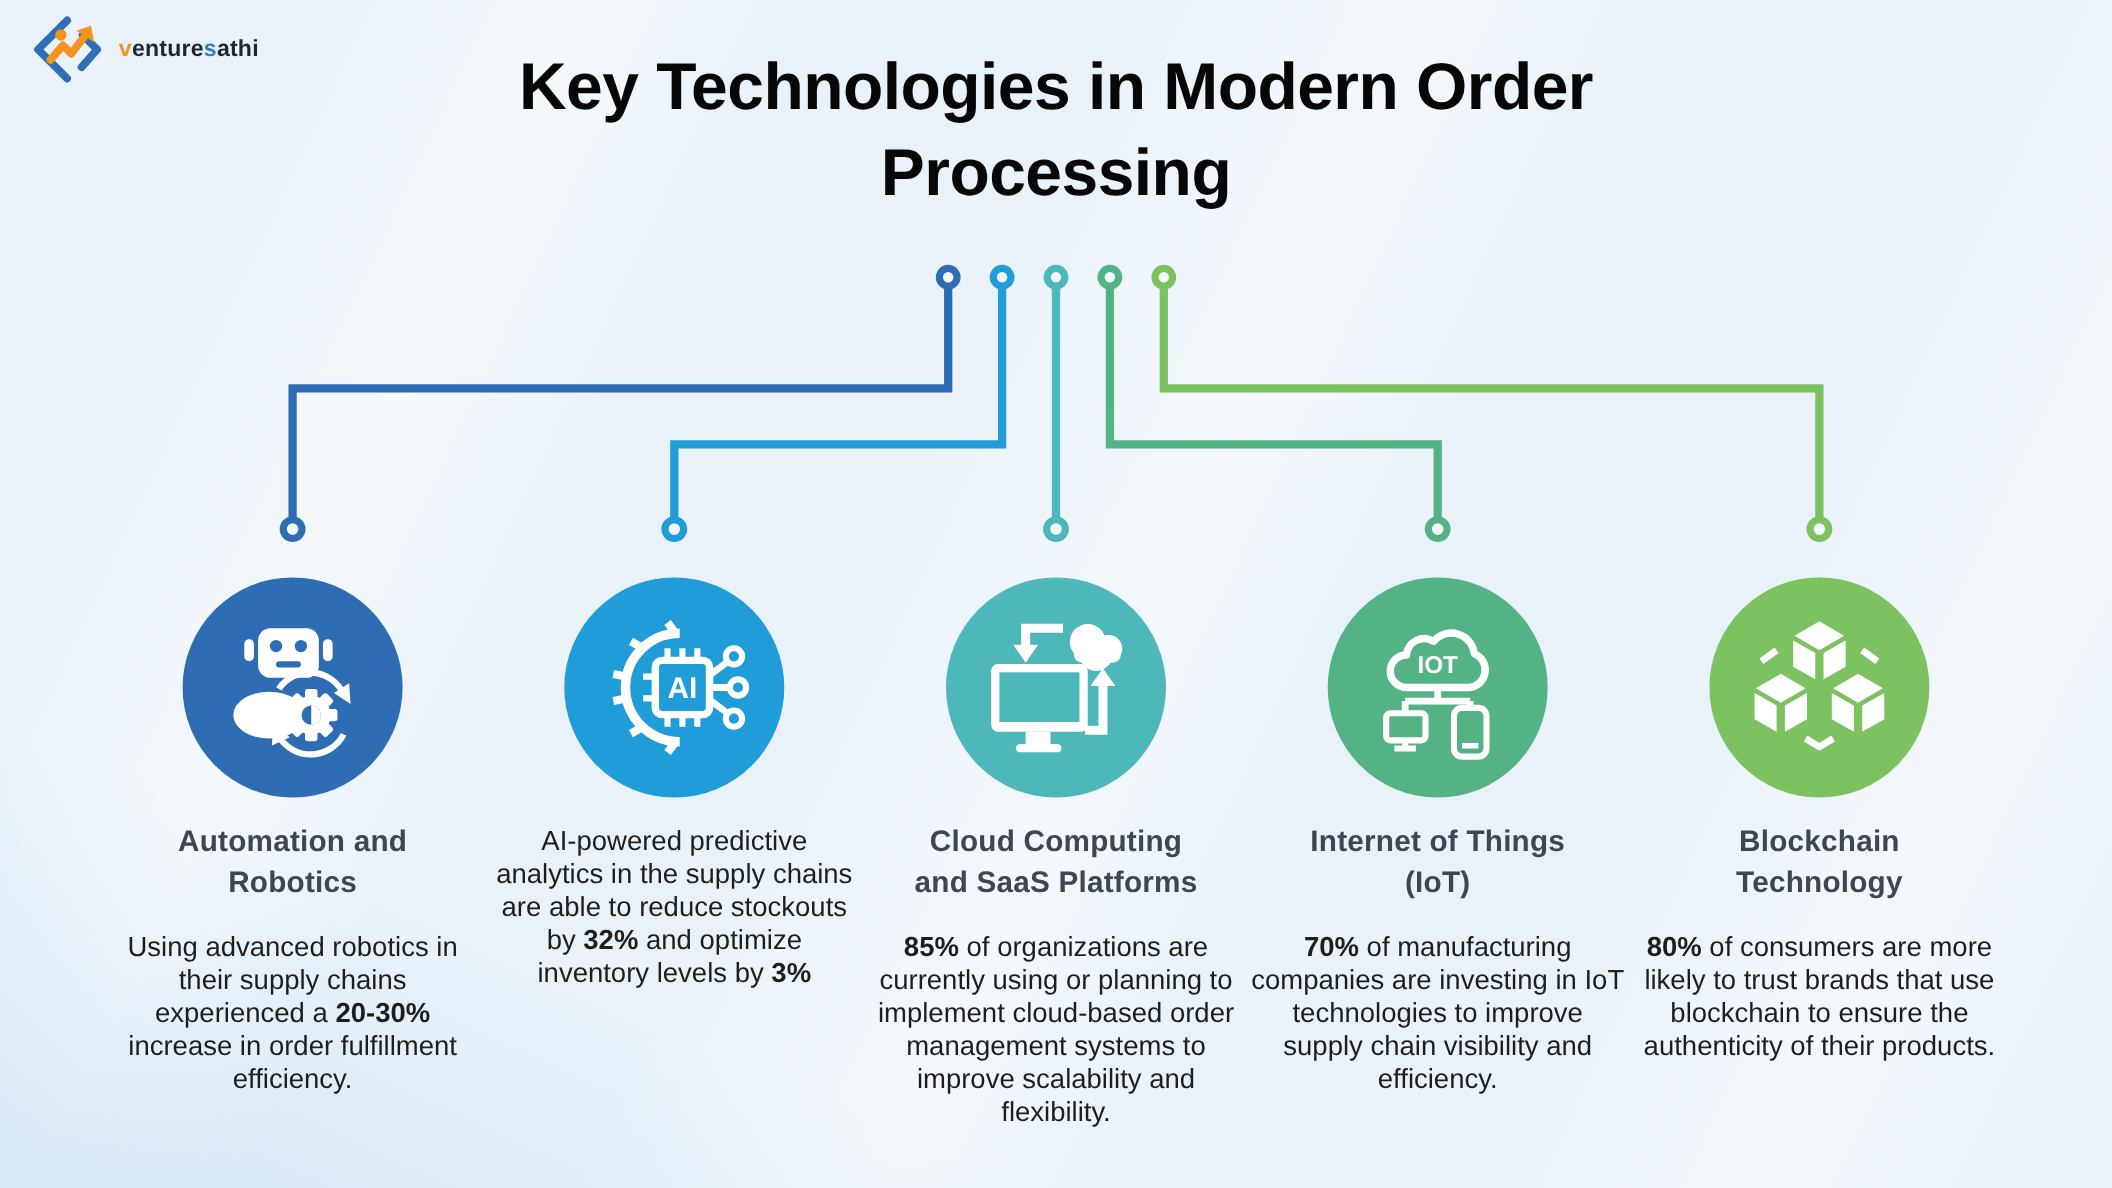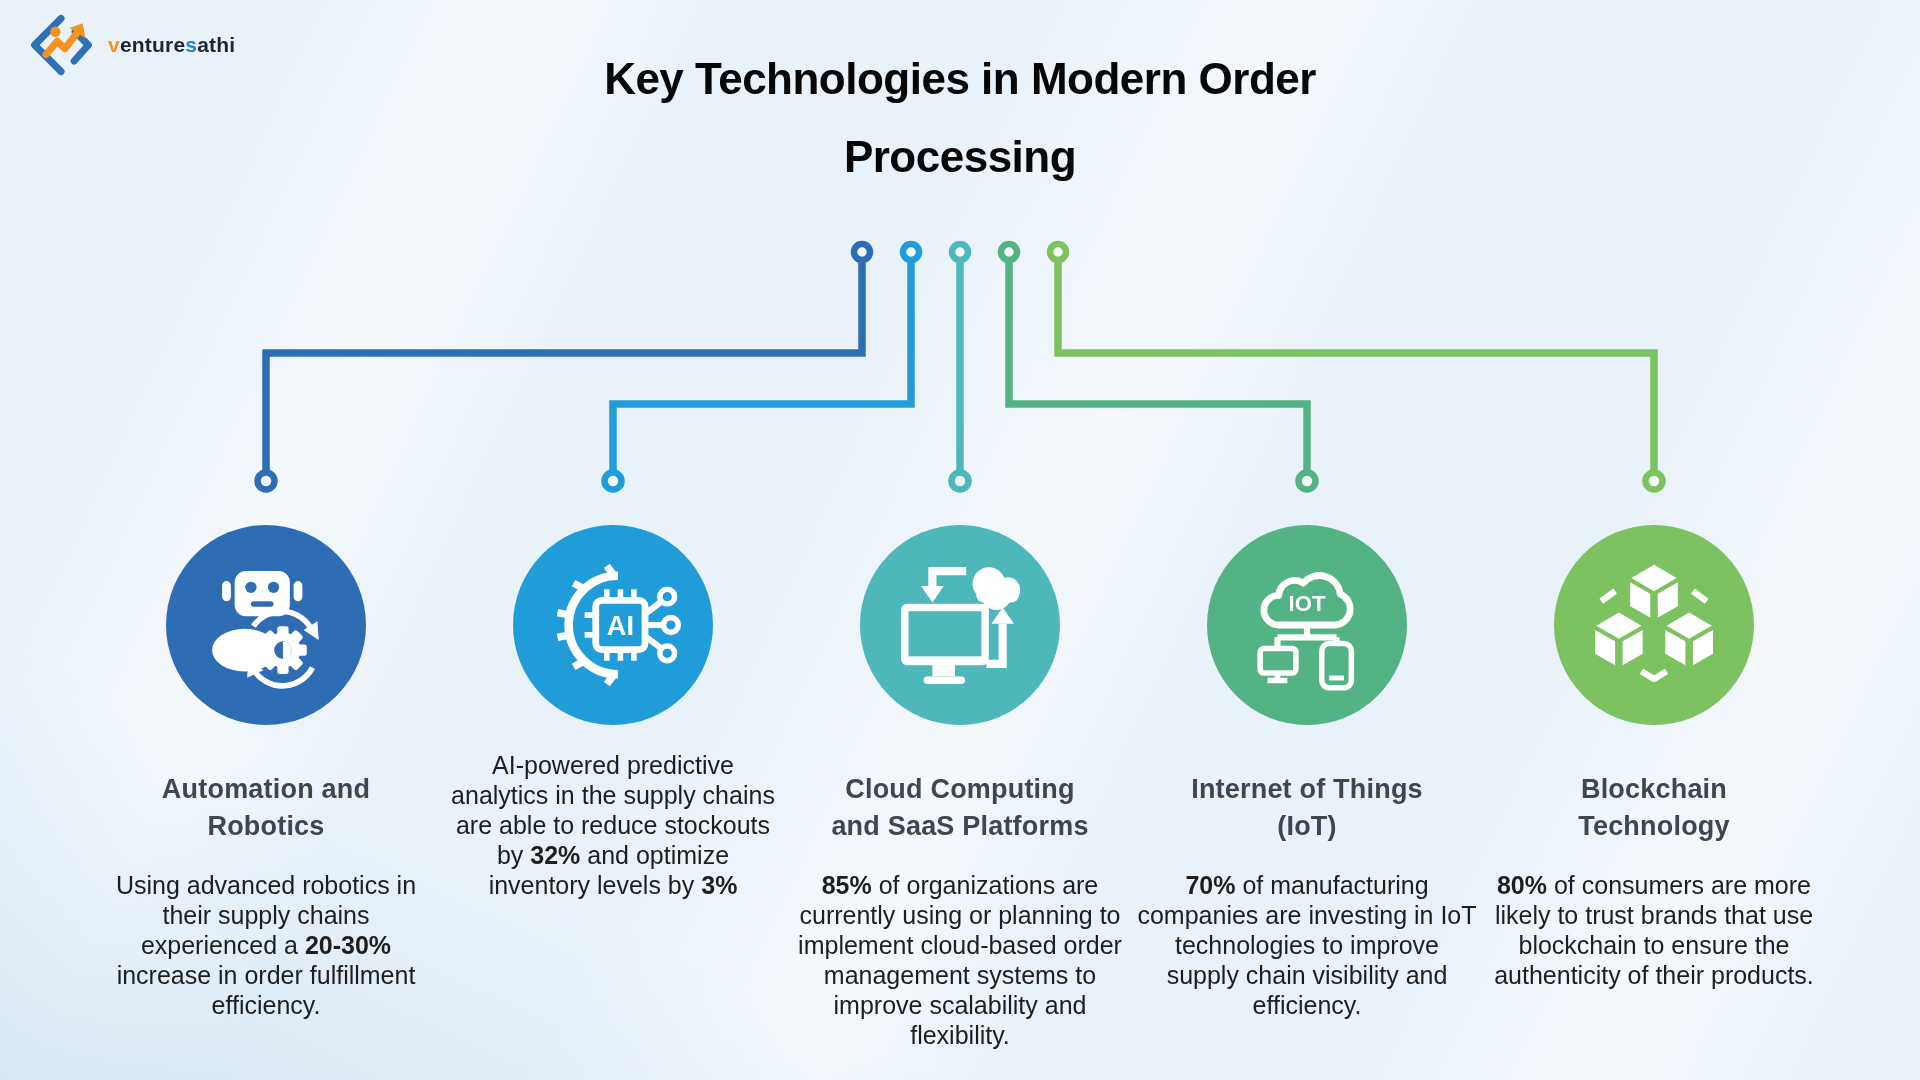--- a/index.html
+++ b/index.html
@@ -17,21 +17,21 @@
   }
 
   
   .logo { position:absolute; left:28px; top:12px; display:flex; align-items:center; gap:14px; }
   .logo svg { width:66px; height:66px; }
   .wordmark { font-size:21px; font-weight:bold; letter-spacing:.2px; }
 
   
   .page-title {
     position:absolute; left:0; right:0; top:40px; text-align:center;
-    font-size:44px; line-height:78px; font-weight:800; color:#070707;
+    font-size:60px; line-height:78px; font-weight:800; color:#070707;
     letter-spacing:-.5px;
   }
 
   
   .connectors { position:absolute; inset:0; width:1920px; height:1080px; pointer-events:none; }
   .connectors path { fill:none; stroke-width:7.5; }
   .connectors circle { fill:#f3f8fb; stroke-width:6.5; }
 
   
   .cards {
@@ -39,21 +39,21 @@
     display:flex; gap:7px; padding:0 96px; align-items:flex-start;
   }
   .card { width:340px; text-align:center; }
   .icon-circle {
     width:200px; height:200px; border-radius:50%; margin:0 auto;
     background:var(--accent); display:flex; align-items:center; justify-content:center;
   }
   .icon-circle svg { width:138px; height:138px; }
   .acc { fill:var(--accent); }
   .card-title {
-    margin-top:46px; font-size:27px; line-height:37px; font-weight:bold;
+    margin-top:22px; font-size:27px; line-height:37px; font-weight:bold;
     color:#3f4650; letter-spacing:.2px;
   }
   .card-desc {
     margin-top:25px; font-size:25px; line-height:30px; color:#1e1e1e;
   }
   .card-desc .b { font-weight:bold; }
 </style>
 </head>
 <body>
 

